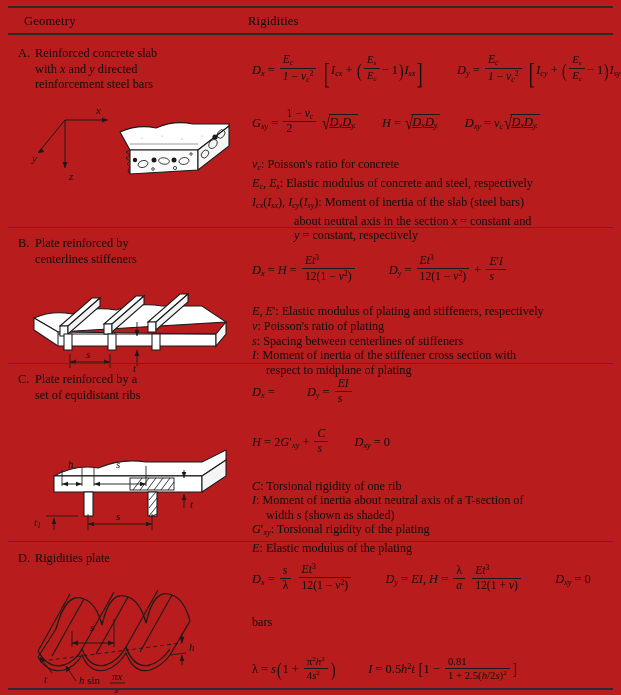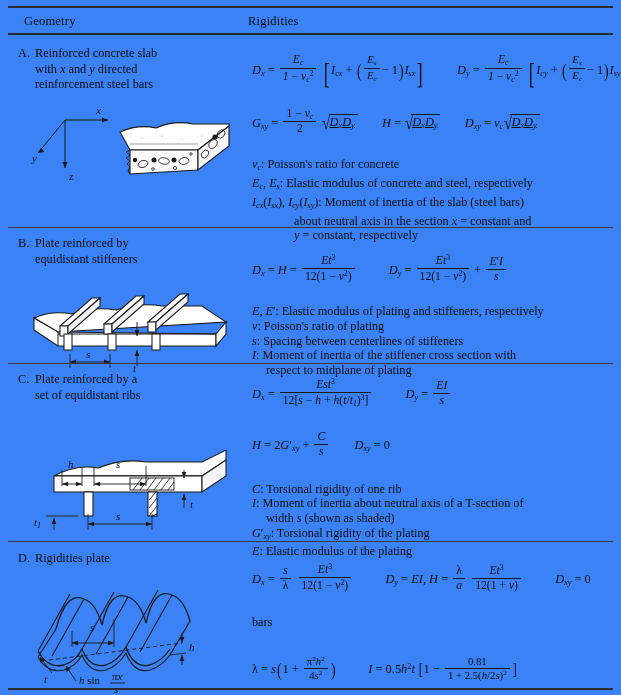--- a/index.html
+++ b/index.html
@@ -12,21 +12,21 @@
     height: 695px;
     font-family: "Liberation Serif", "DejaVu Serif", serif;
     color: #0d0d0d;
     overflow: hidden;
     position: relative;
   }
   .page {
     width: 621px;
     height: 695px;
     position: relative;
-    background: #3b82f6;
+    background: #b91c1c;
   }
 
   
   .rule-top {
     position: absolute; left: 8px; right: 8px; top: 6px;
     height: 2px; background: #2b2b2b;
   }
   .rule-head {
     position: absolute; left: 8px; right: 8px; top: 33px;
     height: 2px; background: #2b2b2b;
@@ -78,21 +78,21 @@
   .math {
     font-family: "Liberation Serif", "DejaVu Serif", serif;
     font-size: 12.4px;
     line-height: 1;
     white-space: nowrap;
   }
   .mi { font-style: italic; }
   .frac {
     display: inline-block;
     vertical-align: -0.48em;
-    text-align: center;
+    text-align: left;
     margin: 0 2px;
   }
   .frac > .num { display: block; padding: 0 3px 1px; font-size: .94em; }
   .frac > .den { display: block; border-top: 1px solid #1a1a1a; padding: 1px 3px 0; font-size: .94em; }
   .frac.sm { font-size: .92em; }
   sub { font-size: .66em; vertical-align: -0.28em; font-style: italic; }
   sup { font-size: .66em; vertical-align: 0.52em; }
   .big-brak {
     display: inline-block;
     font-size: 2.3em;
@@ -267,21 +267,21 @@
 
   <div class="rule-sec" style="top:227px;"></div>
 
   <div class="row" style="top:236px;">
 
     <div class="left-col">
       <div class="sec-label">
         <span class="sec-letter">B.</span>
         <span class="sec-title">
           <span>Plate reinforced by</span><br>
-          <span>equidistant stiffeners</span>
+          <span>centerlines stiffeners</span>
         </span>
       </div>
 
       <div class="fig" style="left:2px; top:42px;">
         <svg width="220" height="95" viewBox="0 0 220 95">
 
           <path d="M14,40 Q32,32 52,36 Q74,28 96,32 Q120,24 142,28 L182,28 L206,44 L38,54 Z" fill="#ffffff" stroke="#1a1a1a" stroke-width="1.05"></path>
 
           <path d="M14,52 L38,68 L196,68 L196,56 L38,54 L14,40 Z" fill="#ffffff" stroke="#1a1a1a" stroke-width="1.05"></path>
           <path d="M38,54 L38,68" stroke="#1a1a1a" stroke-width="1"></path>
@@ -419,21 +419,20 @@
           <path d="M62,84 L62,100" stroke="#1a1a1a" stroke-width="0.85"></path>
           <path d="M126,84 L126,100" stroke="#1a1a1a" stroke-width="0.85"></path>
           <text class="lbl" x="90" y="90">s</text>
         </svg>
       </div>
     </div>
 
     <div class="right-col">
       <div class="math eqline" style="margin-top:6px;">
         <span class="mi">D</span><sub>x</sub> =
-        <span class="frac"><span class="num"><span class="mi">Est</span><sup>3</sup></span><span class="den">12[<span class="mi">s</span> − <span class="mi">h</span> + <span class="mi">h</span>(<span class="mi">t</span>/<span class="mi">t</span><sub>1</sub>)<sup>3</sup>]</span></span>
         <span class="gap-l"></span>
         <span class="mi">D</span><sub>y</sub> =
         <span class="frac"><span class="num"><span class="mi">EI</span></span><span class="den"><span class="mi">s</span></span></span>
       </div>
 
       <div class="math eqline" style="margin-top:24px;">
         <span class="mi">H</span> = 2<span class="mi">G</span>′<sub>xy</sub> +
         <span class="frac"><span class="num"><span class="mi">C</span></span><span class="den"><span class="mi">s</span></span></span>
         <span class="gap-m"></span>
         <span class="mi">D</span><sub>xy</sub> = 0

